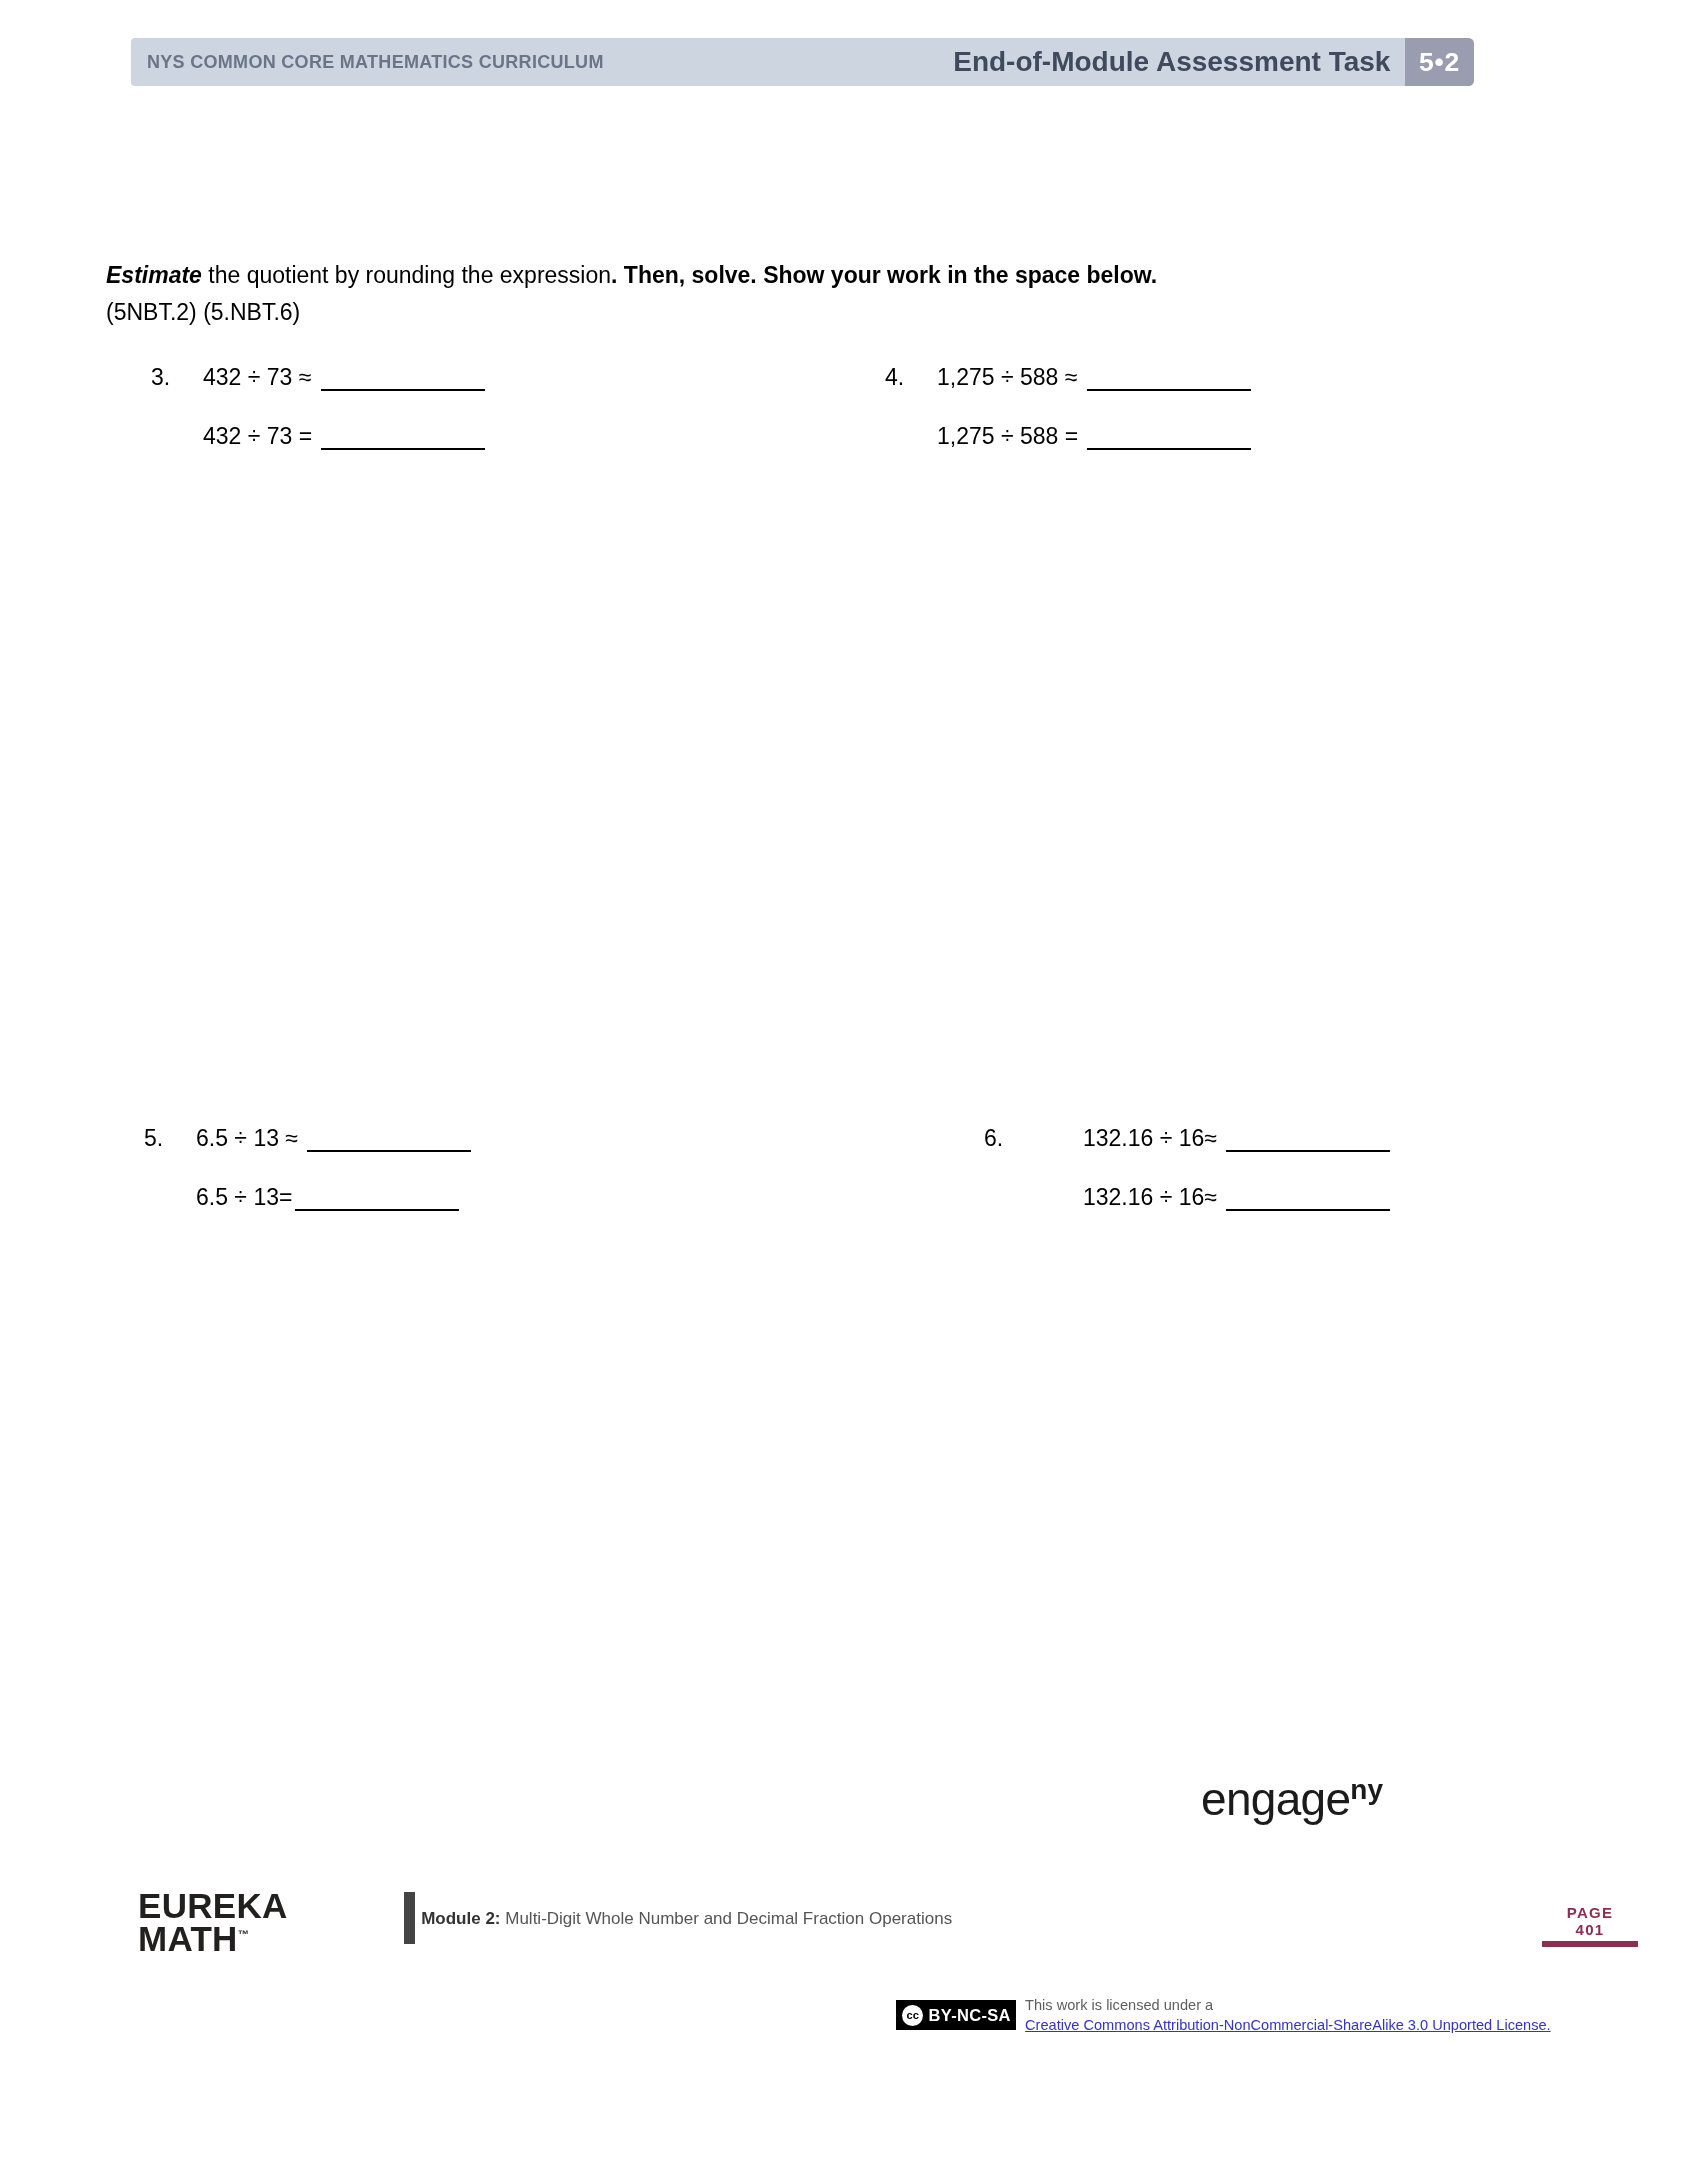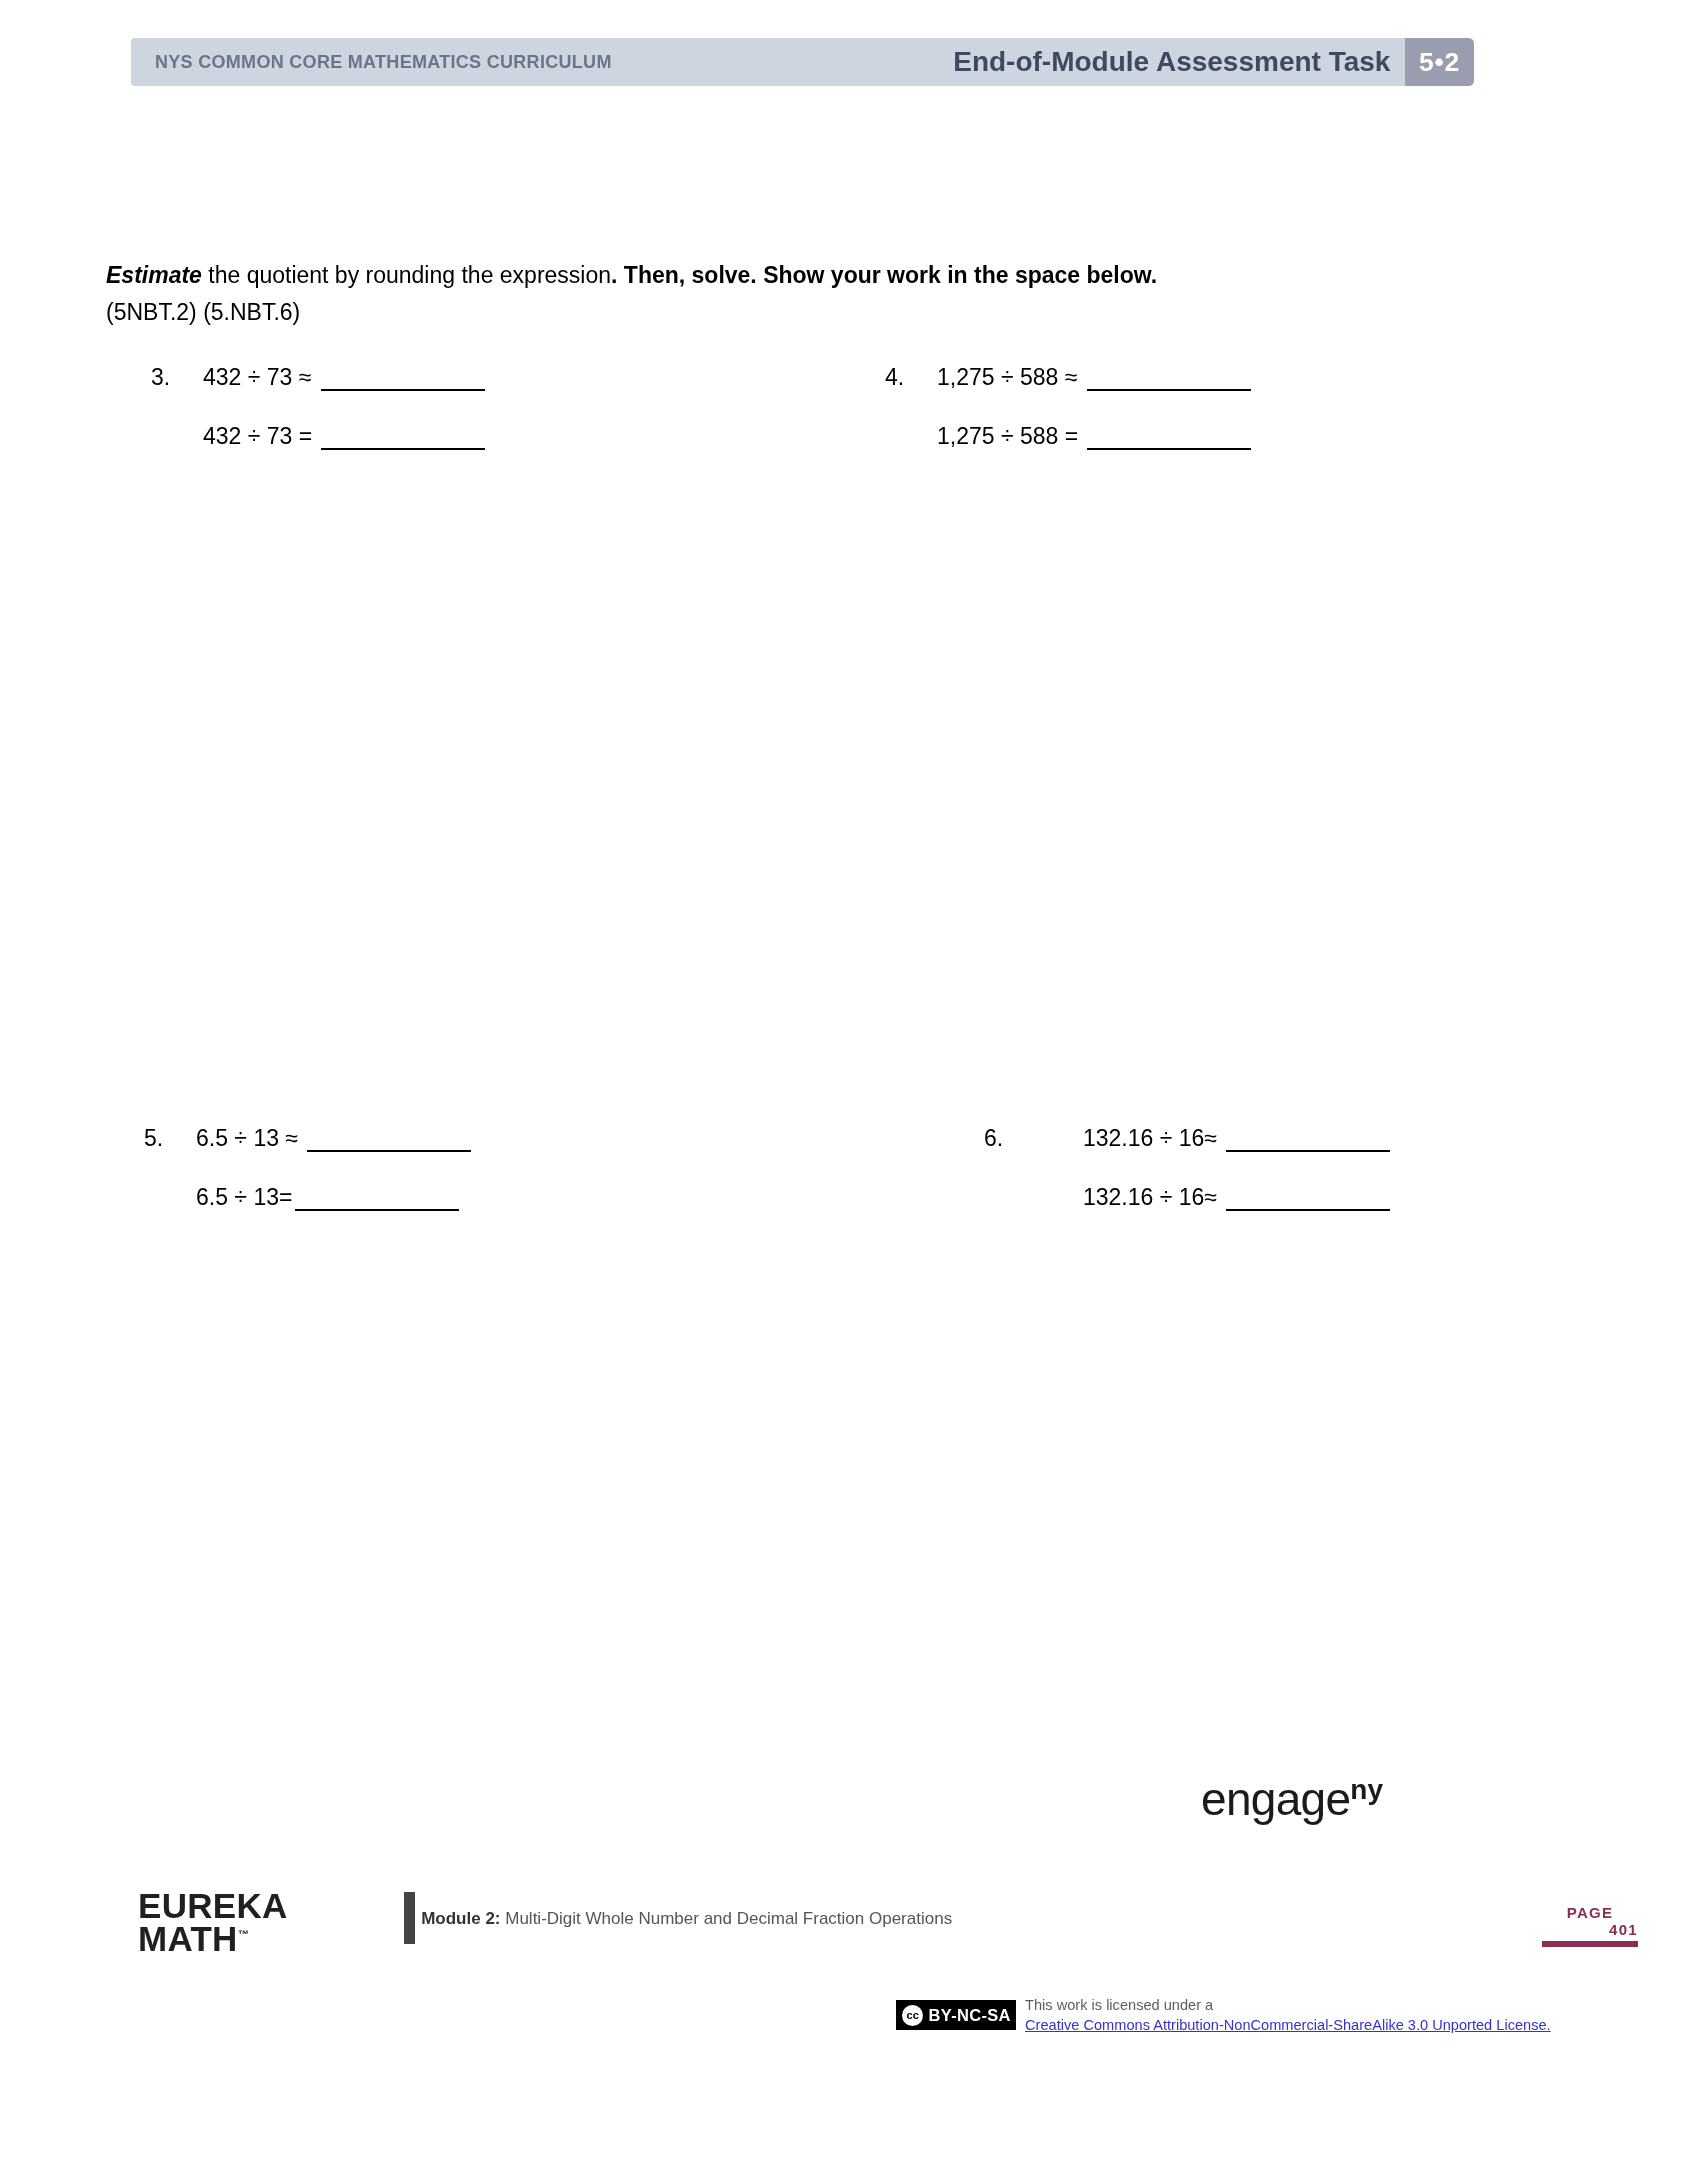--- a/index.html
+++ b/index.html
@@ -35,21 +35,21 @@
     border-radius: 4px 0 0 4px;
     display: flex;
     align-items: center;
     position: relative;
   }
   .curriculum-label {
     font-size: 18px;
     font-weight: 700;
     letter-spacing: 0.3px;
     color: #6a7588;
-    padding-left: 24px;
+    padding-left: 16px;
     white-space: nowrap;
   }
   .assessment-title {
     position: absolute;
     right: 14.6px;
     top: 50%;
     transform: translateY(-50%);
     font-size: 28px;
     font-weight: 700;
     color: #3f4a5e;
@@ -211,21 +211,20 @@
     font-size: 15px;
     font-weight: 700;
     letter-spacing: 1.3px;
     display: block;
   }
   .page-number .pn-value {
     font-size: 15px;
     font-weight: 700;
     letter-spacing: 1.3px;
     display: block;
-    text-align: right;
   }
   .page-number .pn-rule {
     display: block;
     margin-top: 2.6px;
     height: 6px;
     background: #8c2d52;
     width: 100%;
   }
 
   .copyright {

